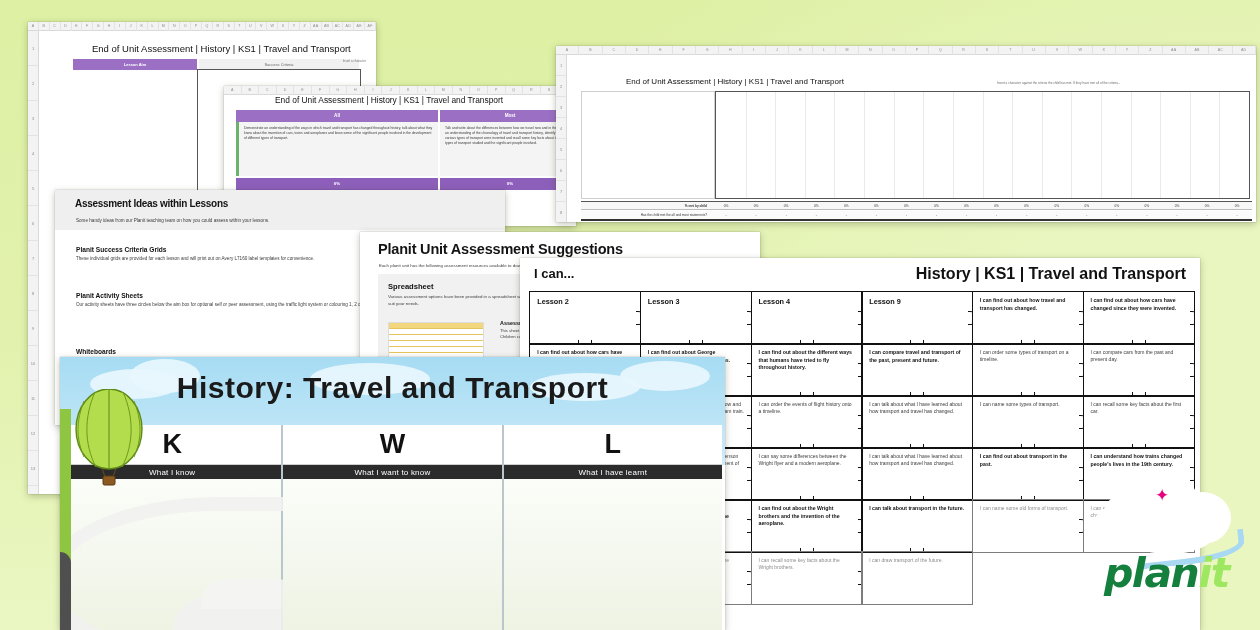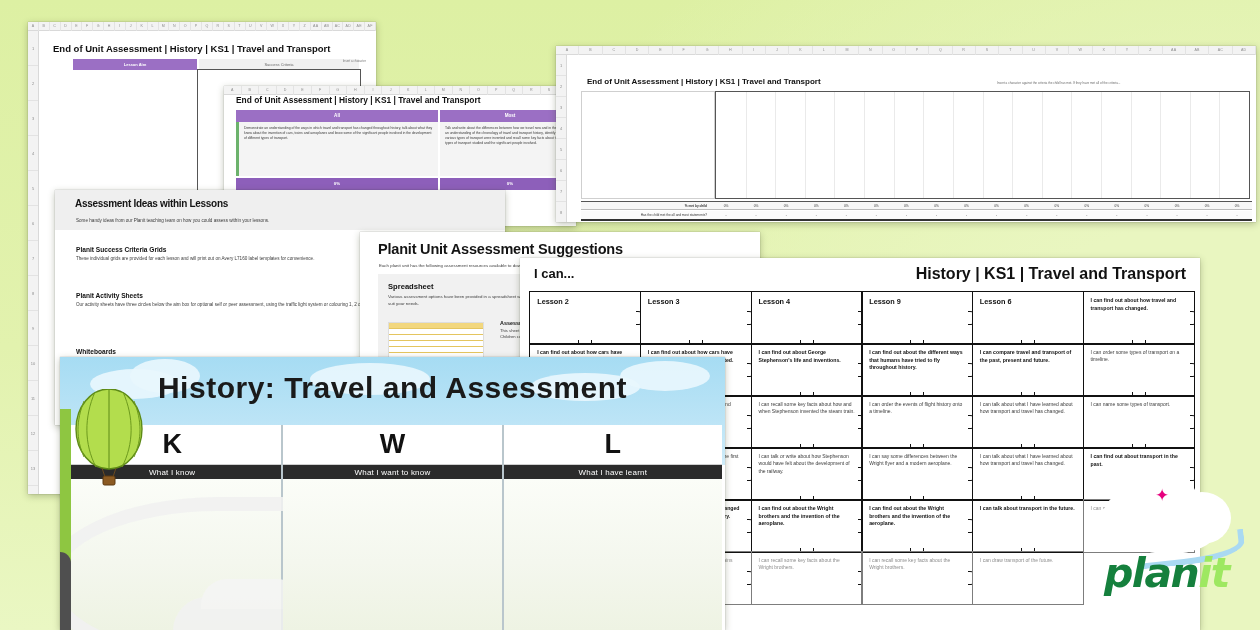--- a/index.html
+++ b/index.html
@@ -43,21 +43,21 @@
     background:#f3f3f3; border-right:1px solid #d9d9d9;
   }
   .ss-rowhdr div {
     font-size:4px; color:#8d8d8d; text-align:center;
     border-bottom:1px solid #e3e3e3;
   }
   .ss-body { position:absolute; left:11px; right:0; top:9px; bottom:0; background:#fff; }
   .gridline-v { position:absolute; top:0; bottom:0; width:1px; background:#eaeaea; }
 
   .doc-title {
-    font-weight:700; color:#111; white-space:nowrap;
+    font-weight:400; color:#111; white-space:nowrap;margin-left:39px;
   }
 
   .purple { background:#9b6fc4; color:#fff; text-align:center; font-weight:600; }
   .purple-dark { background:#8d5fba; }
 
   .tiny { font-size:3.4px; line-height:1.45; color:#3a3a3a; }
 
   
   #doc1 { left:28px; top:22px; width:348px; height:472px; }
   #doc1 .t1 { position:absolute; left:14px; top:12px; font-size:9.5px; }
@@ -478,24 +478,20 @@
       <div class="pcell">
         <div class="lbl">Lesson 4</div>
         <div class="knob-r"></div>
         <div class="knob-b"></div>
       </div>
       <div class="pcell">
         <div class="lbl">Lesson 9</div>
         <div class="knob-r"></div>
         <div class="knob-b"></div>
       </div>
-      <div class="pcell">
-        <div class="lbl">Lesson 6</div>
-        <div class="knob-b"></div>
-      </div>
       <div class="pcell ">
         <div class="txt">I can find out about how travel and transport has changed.</div>
         <div class="knob-r"></div>
         <div class="knob-b"></div>
       </div>
       <div class="pcell ">
         <div class="txt">I can find out about how cars have changed since they were invented.</div>
         <div class="knob-r"></div>
         <div class="knob-b"></div>
       </div>
@@ -632,21 +628,21 @@
 </div>
 
 <div class="doc" id="doc7">
   <div class="sky">
     <div class="cloud" style="left:30px;  top:12px; width:90px;  height:30px;"></div>
     <div class="cloud" style="left:70px;  top:2px;  width:70px;  height:34px;"></div>
     <div class="cloud" style="left:250px; top:6px;  width:120px; height:32px;"></div>
     <div class="cloud" style="left:470px; top:16px; width:110px; height:28px;"></div>
     <div class="cloud" style="left:560px; top:4px;  width:90px;  height:30px;"></div>
   </div>
-  <div class="ptitle">History: Travel and Assessment</div>
+  <div class="ptitle">History: Travel and Transport</div>
   <div class="cols">
     <div class="col">
       <div class="colletter">K</div>
       <div class="colbar">What I know</div>
       <div class="colbody">
         <div class="road"></div>
         <div class="carghost"></div>
       </div>
     </div>
     <div class="col">

